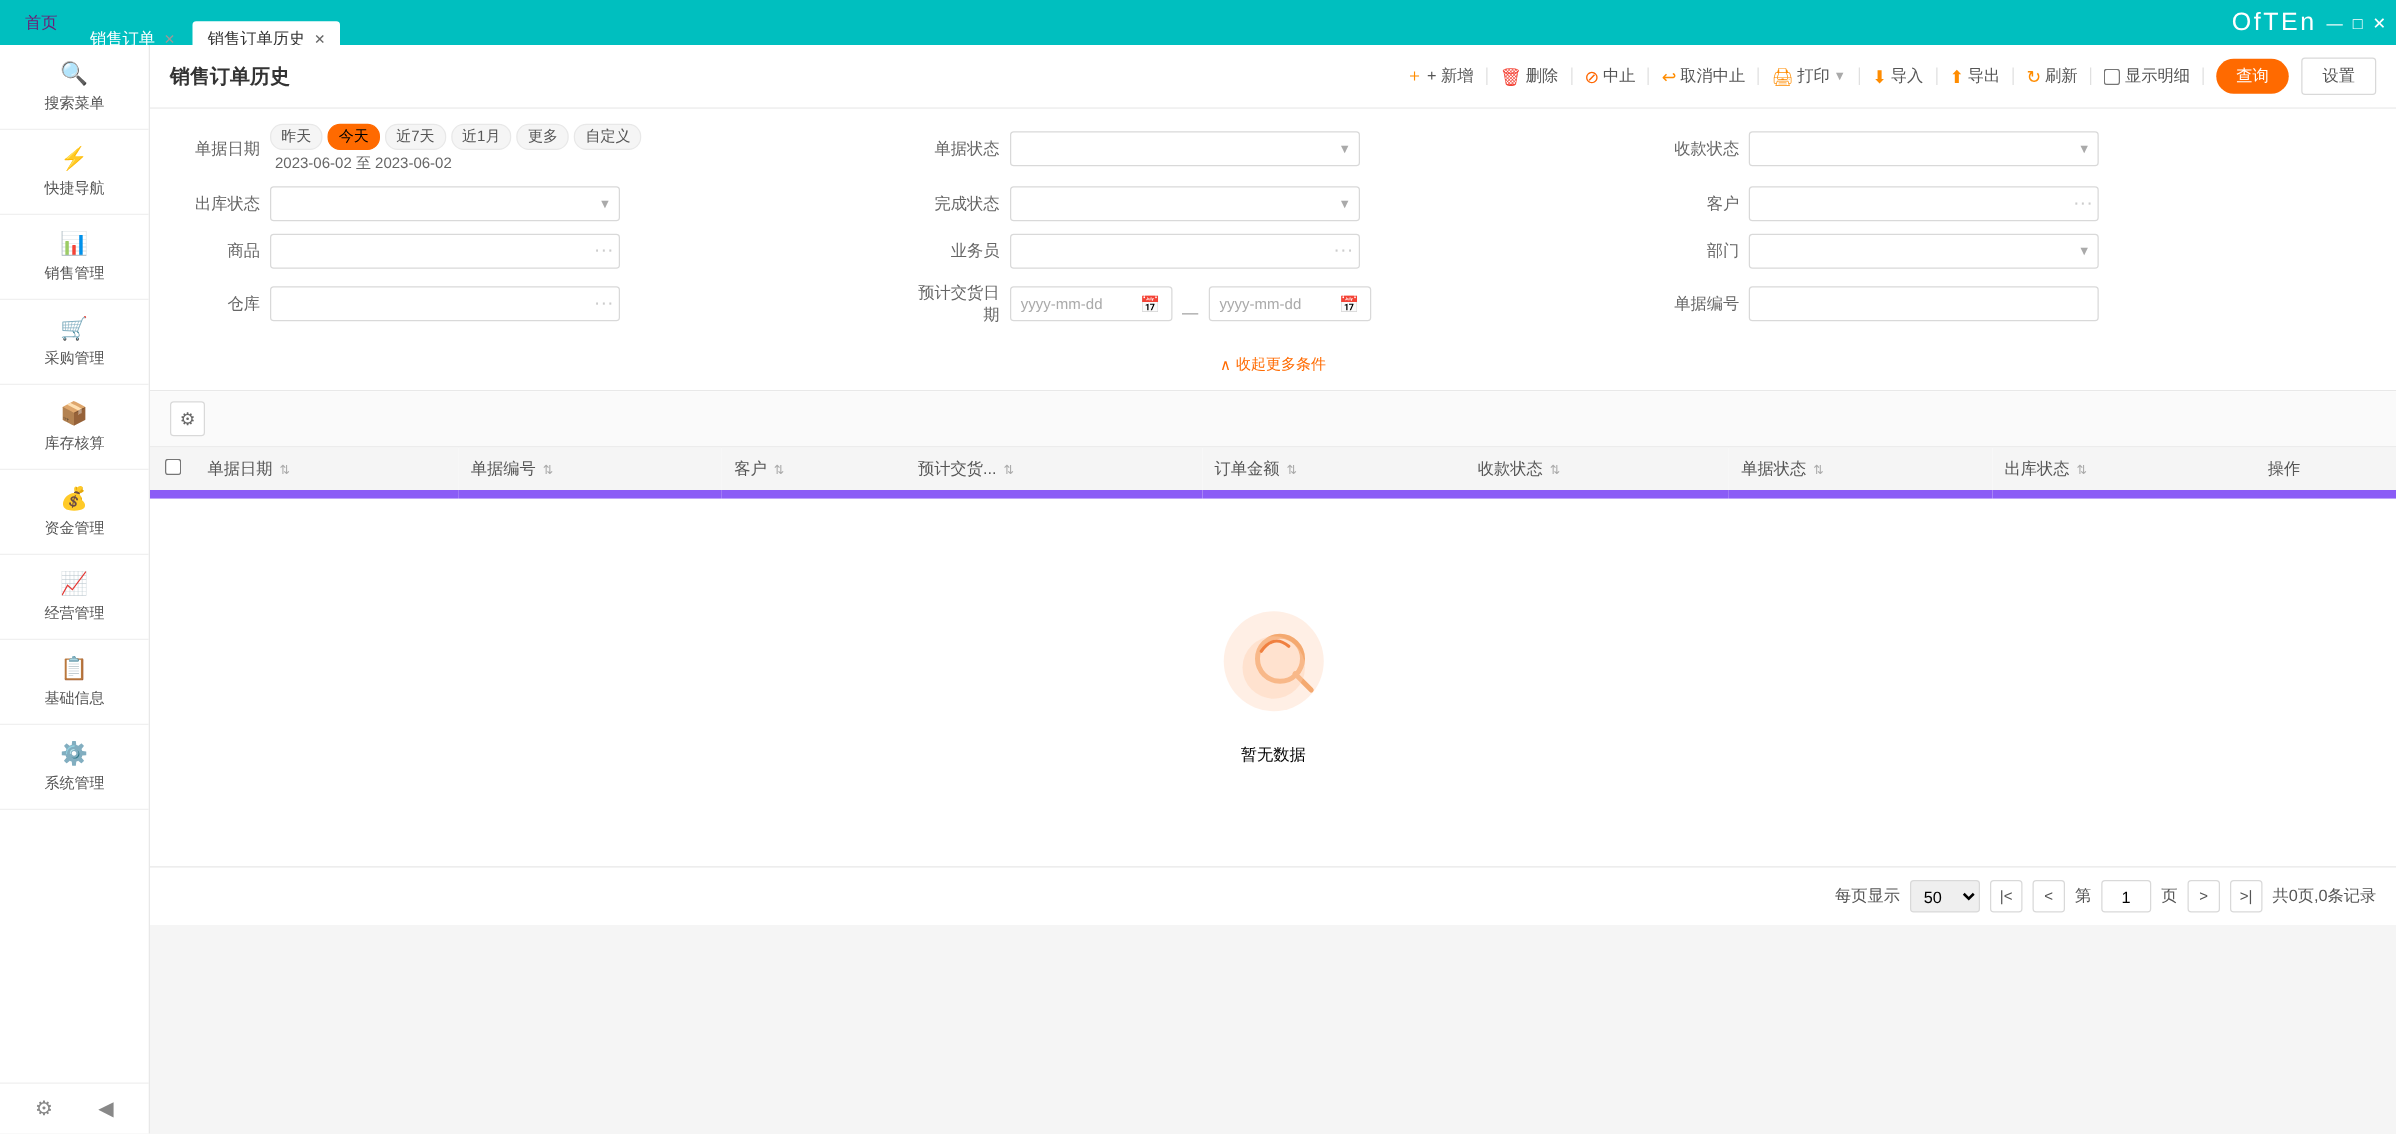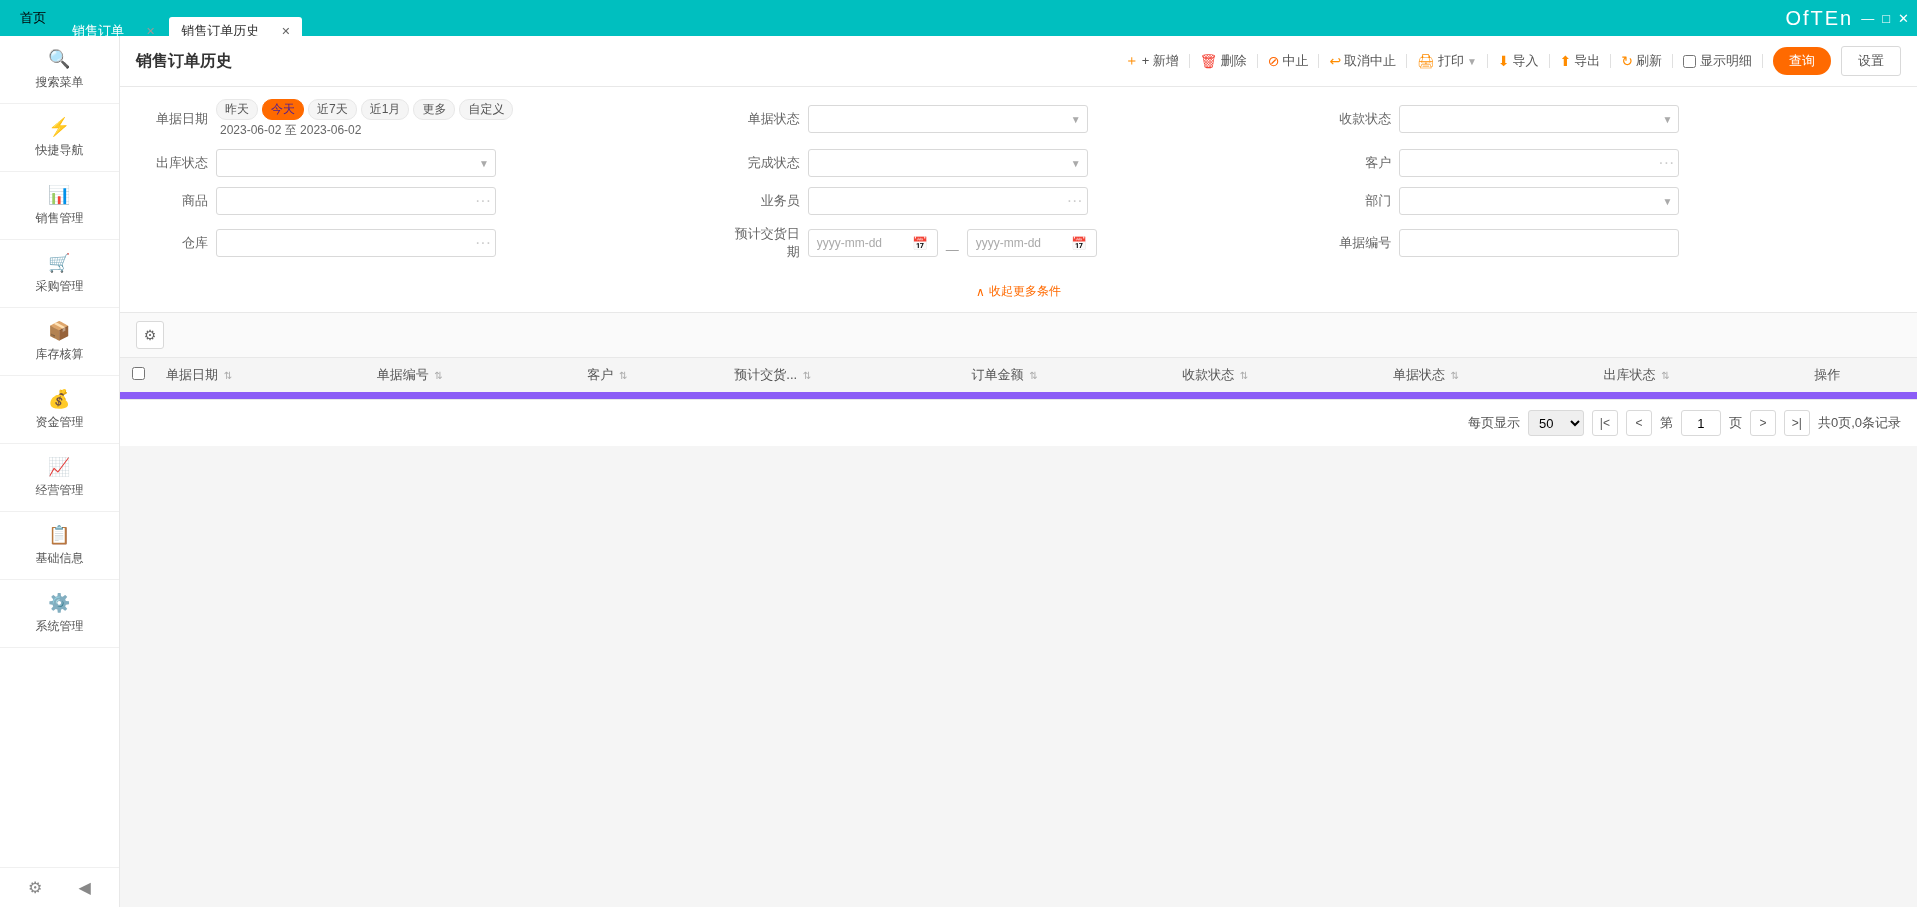--- a/index.html
+++ b/index.html
@@ -13,40 +13,40 @@
       align-items: center;
       padding: 0 8px;
       gap: 2px;
       flex-shrink: 0;
     }
     .tab-item {
       height: 28px;
       padding: 0 12px;
       display: flex;
       align-items: center;
-      gap: 22px;
+      gap: 7px;
       cursor: pointer;
       border-radius: 3px 3px 0 0;
       color: #fff;
       font-size: 13px;
       white-space: nowrap;
       margin-top: 26px;
     }
     .tab-item.active {
       background: #fff;
       color: #333;
     }
     .tab-item .close-icon {
       font-size: 11px;
       color: #999;
       cursor: pointer;
     }
     .tab-item.active .close-icon { color: #666; }
     .tab-home {
-      color: #000000;
+      color: #701a75;
       padding: 0 12px;
       height: 28px;
       display: flex;
       align-items: center;
       cursor: pointer;
     }
     .top-bar-right {
       margin-left: auto;
       display: flex;
       align-items: center;
@@ -184,21 +184,21 @@
       padding: 1px 8px;
       border-radius: 10px;
       font-size: 12px;
       cursor: pointer;
       background: #f5f5f5;
       color: #555;
       border: 1px solid #e8e8e8;
     }
     .chip.active {
       background: #ff6a00;
-      color: #4c1d95;
+      color: #000000;
       border-color: #ff6a00;
     }
     .date-range {
       font-size: 12px;
       color: #666;
       margin-left: 4px;
     }
     .filter-select {
       width: 220px;
       height: 28px;
@@ -666,20 +666,30 @@
             </th>
             <th>
               <span>操作</span>
             </th>
           </tr>
         </thead>
         <tbody>
         </tbody>
       </table>
 
+      <div class="empty-state">
+        <svg class="empty-icon" viewBox="0 0 100 100" xmlns="http://www.w3.org/2000/svg">
+          <circle cx="50" cy="50" r="40" fill="#ffe0cc" opacity="0.5"></circle>
+          <circle cx="55" cy="48" r="18" fill="none" stroke="#f4a970" stroke-width="4"></circle>
+          <line x1="67" y1="60" x2="80" y2="73" stroke="#f4a970" stroke-width="4" stroke-linecap="round"></line>
+          <circle cx="50" cy="55" r="25" fill="#ffd0b0" opacity="0.4"></circle>
+          <path d="M 40 42 Q 50 28 62 38" fill="none" stroke="#f08040" stroke-width="2.5" stroke-linecap="round"></path>
+        </svg>
+        <span>暂无数据</span>
+      </div>
     </div>
 
     <div class="pagination">
       <span>每页显示</span>
       <select class="page-size-select">
         <option value="50" selected="">50</option>
         <option value="10">10</option>
         <option value="20">20</option>
         <option value="100">100</option>
       </select>

